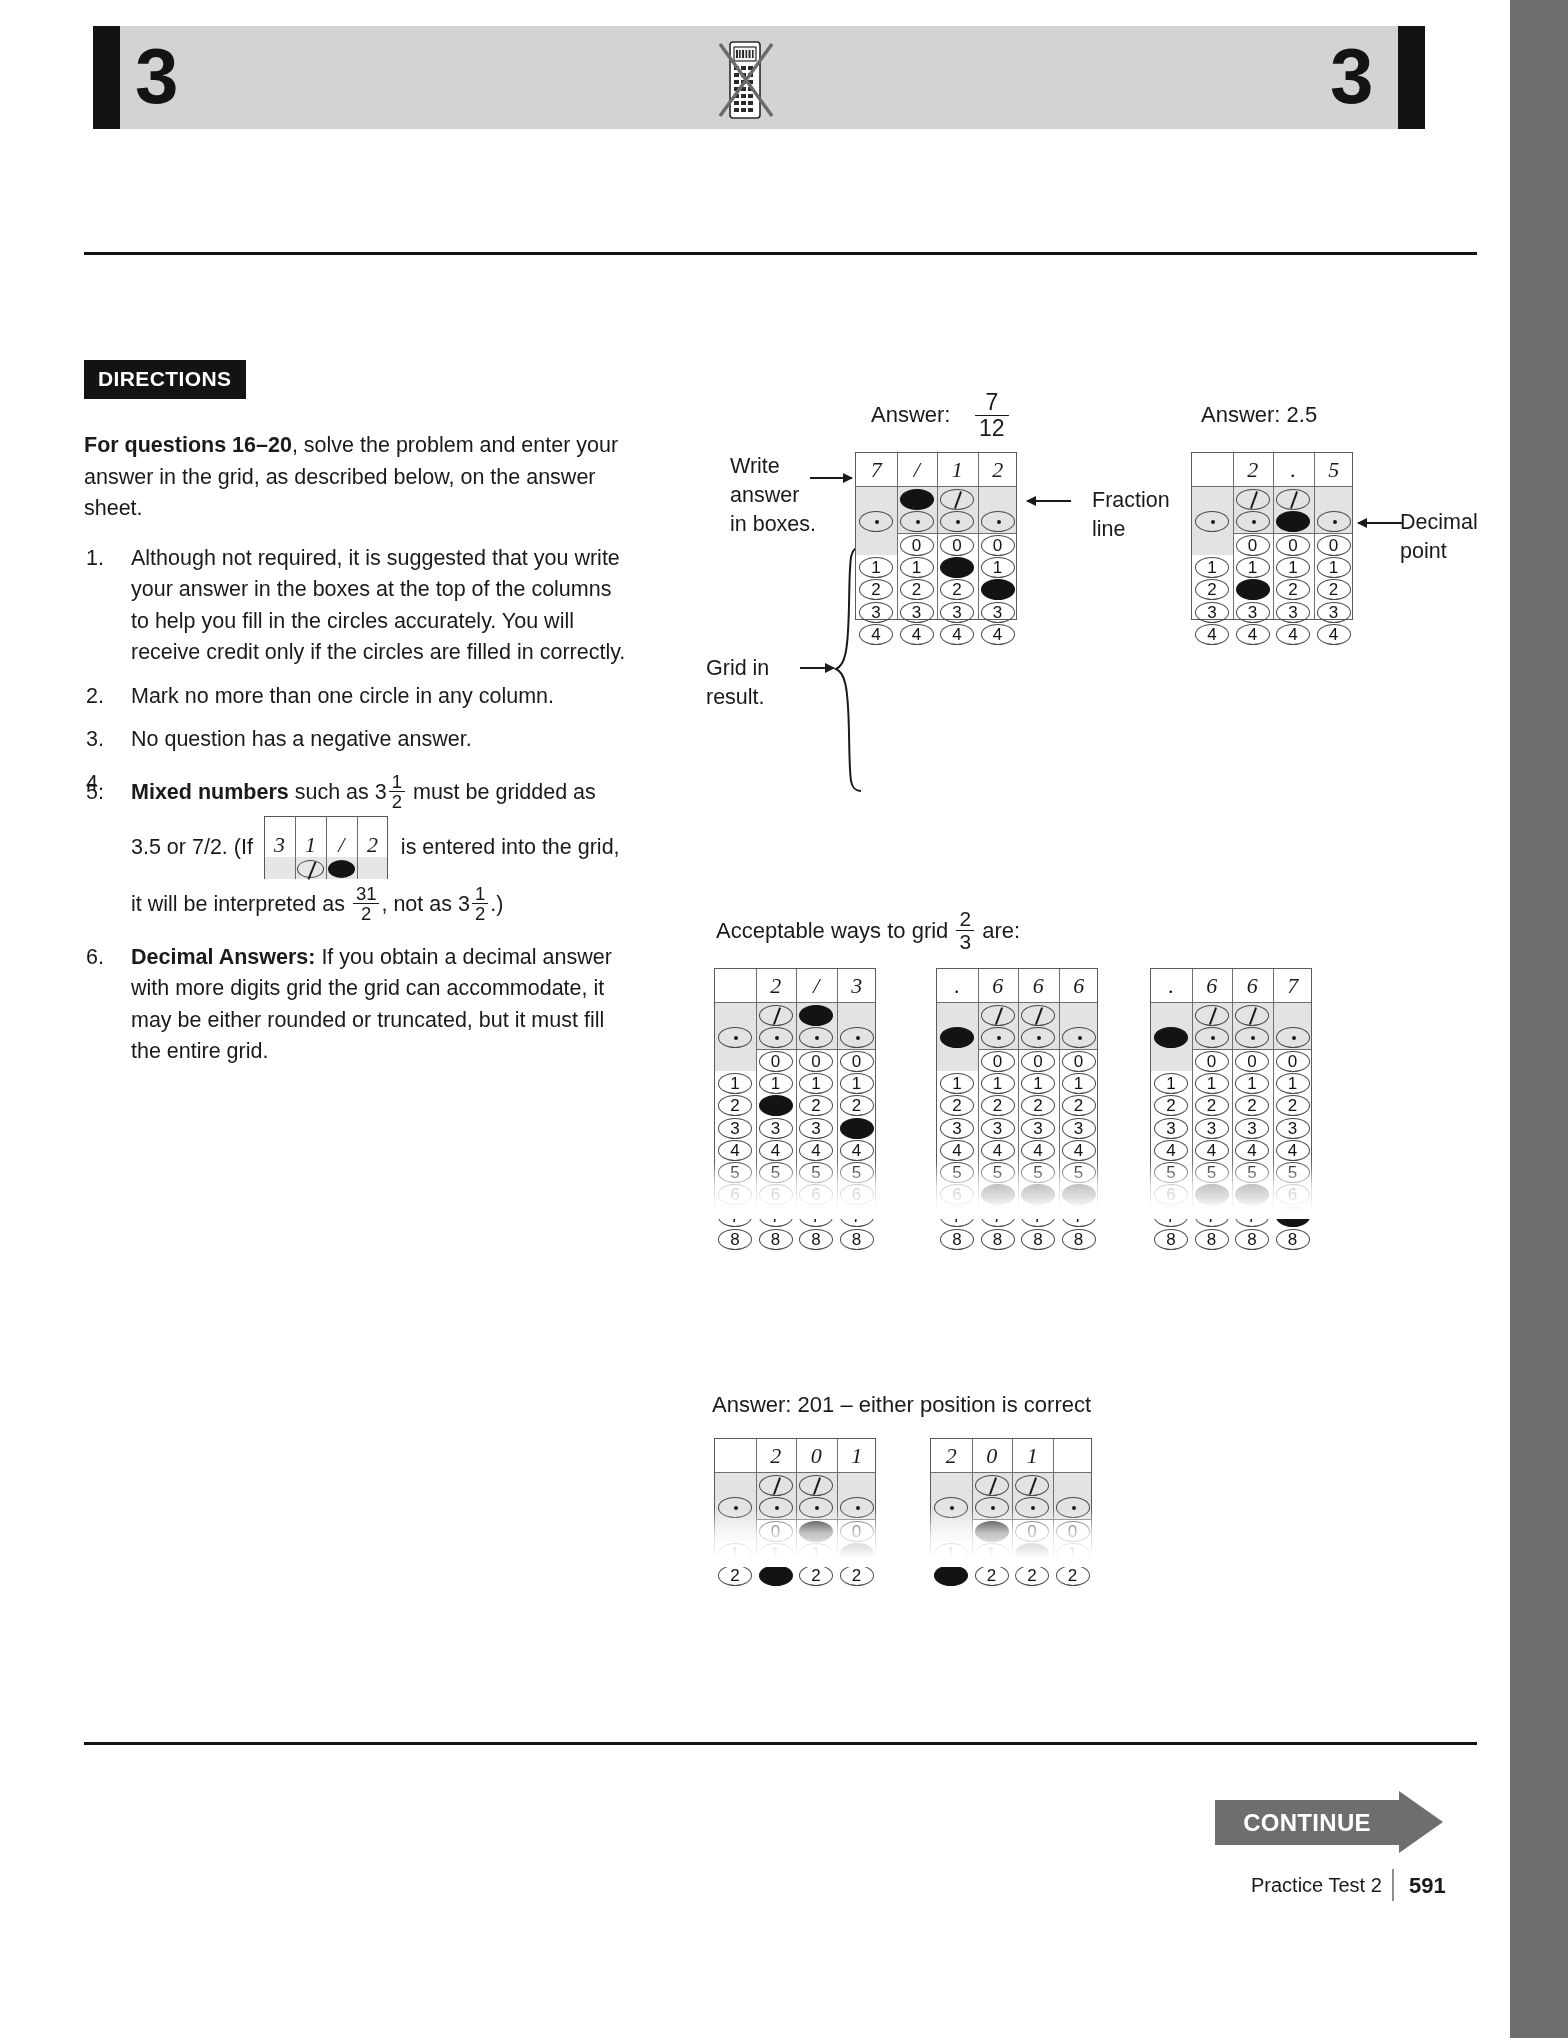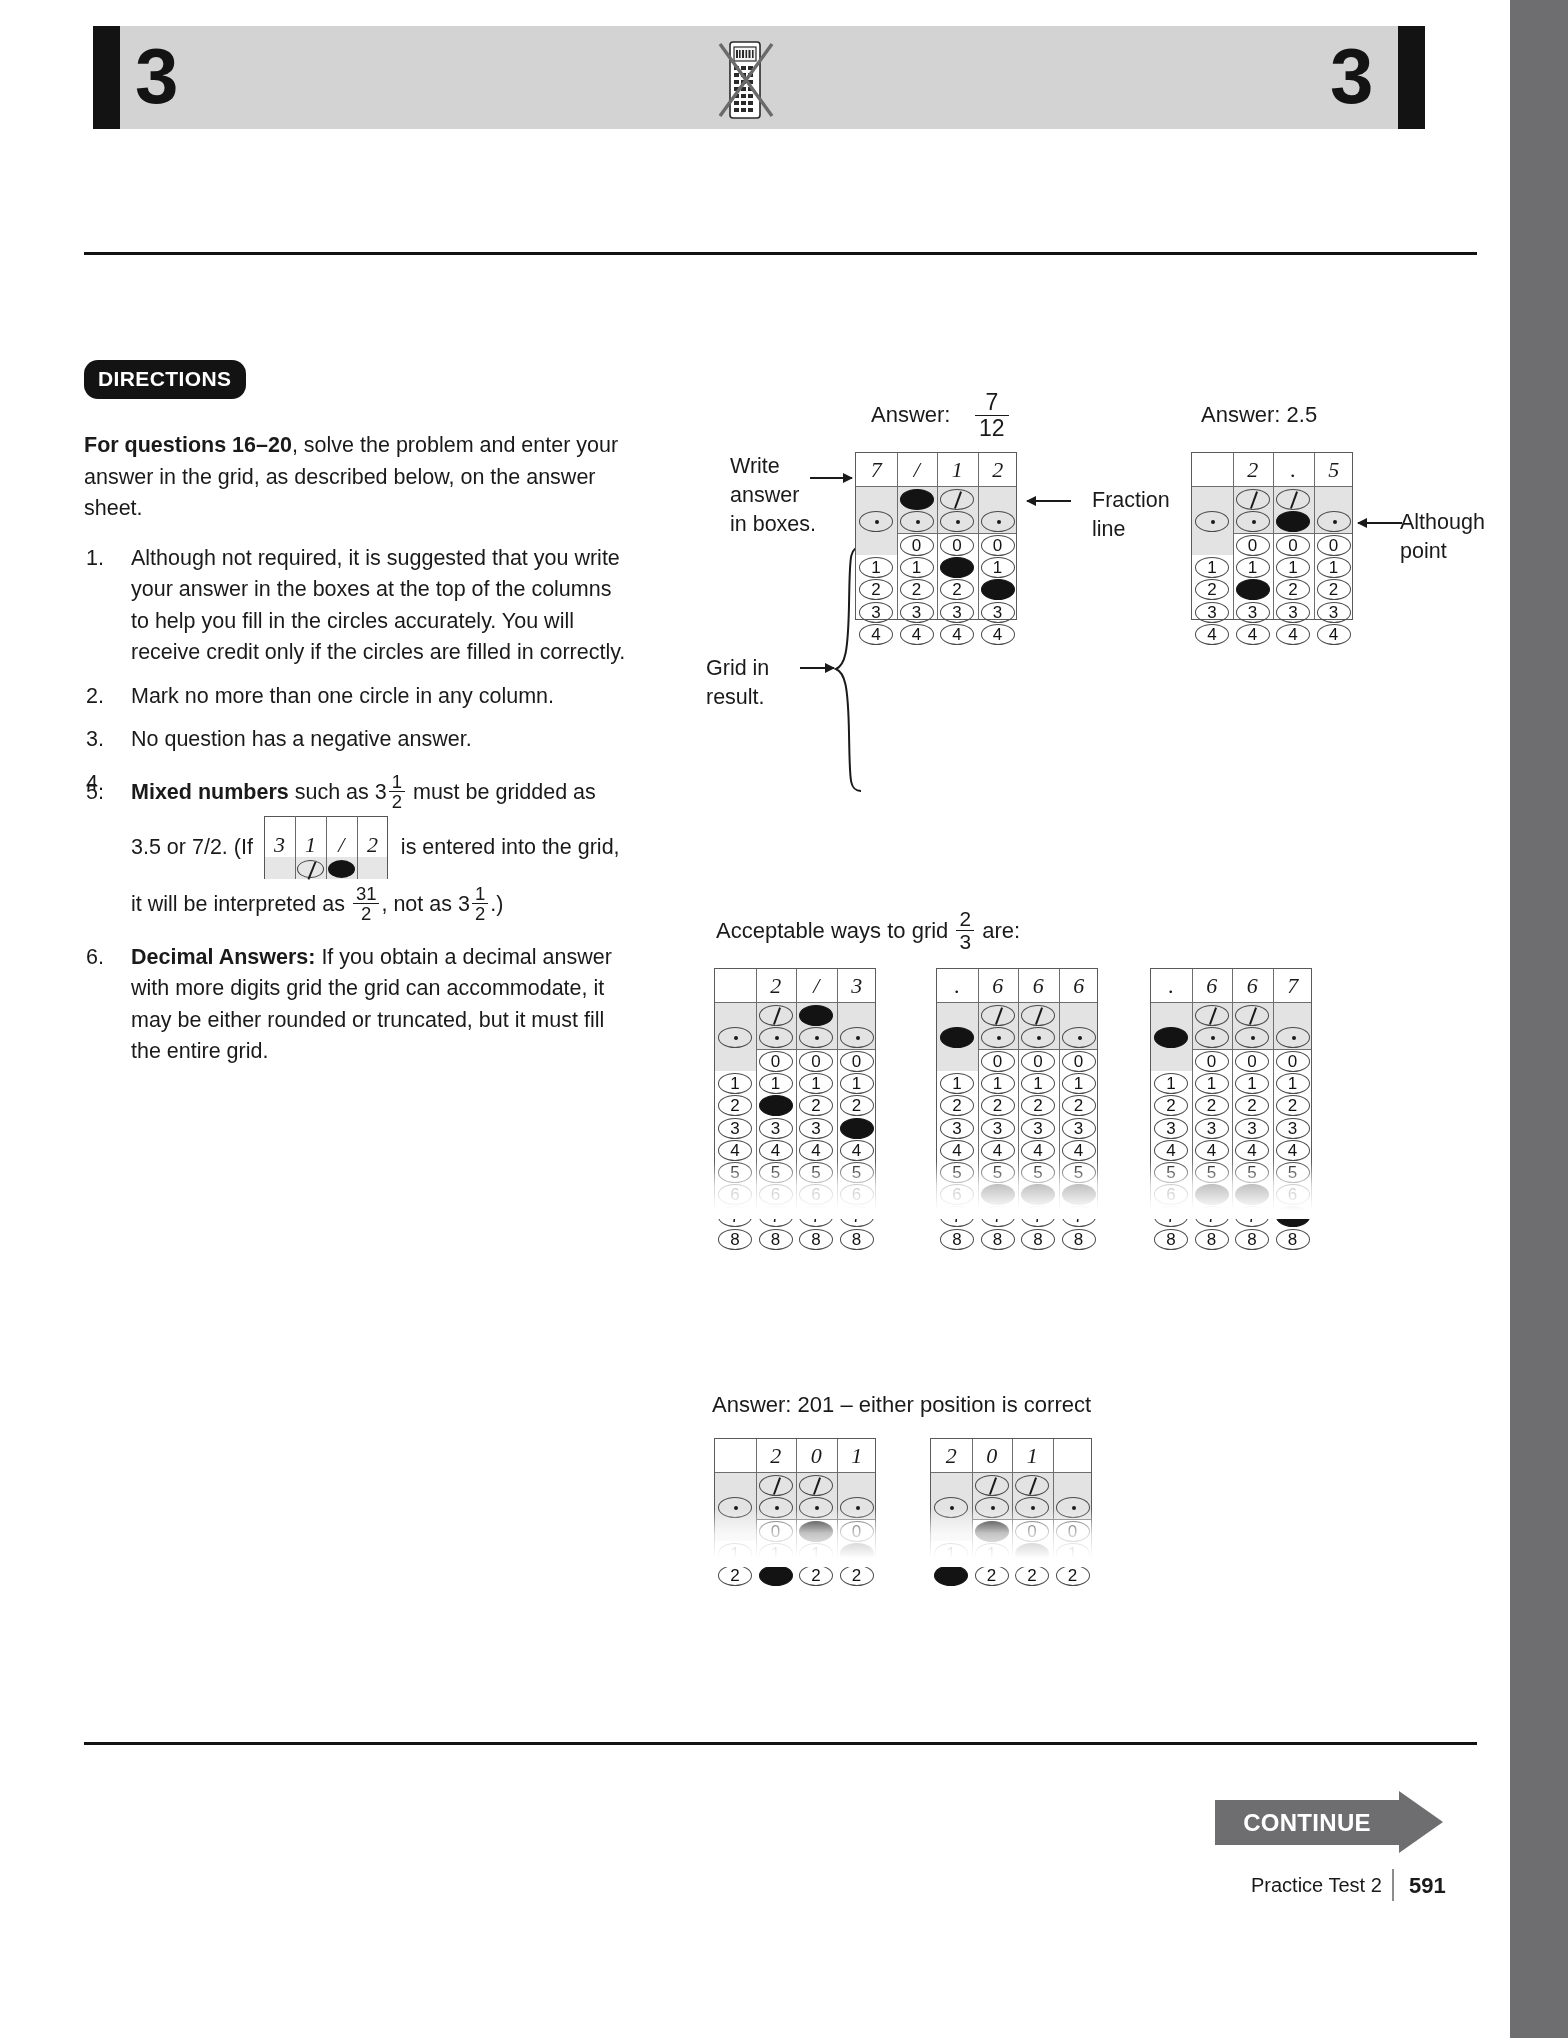--- a/index.html
+++ b/index.html
@@ -73,21 +73,20 @@
   
   .directions-badge {
     position: absolute;
     left: 84px; top: 360px;
     background: #131313;
     color: #ffffff;
     font-weight: bold;
     font-size: 21px;
     letter-spacing: 0.4px;
     padding: 7px 14px 8px 14px;
-    border-radius: 14px;
   }
   .left-col {
     position: absolute;
     left: 84px; top: 430px;
     width: 545px;
     font-size: 21.5px;
     line-height: 31.5px;
   }
   .intro { margin: 0 0 18px 0; }
   .intro b { font-weight: bold; }
@@ -559,21 +558,21 @@
       </div>
       <div class="bub open" style="left: 124.5px; top: 82px;">0</div>
       <div class="bub open" style="left: 124.5px; top: 104.2px;">1</div>
       <div class="bub open" style="left: 124.5px; top: 126.4px;">2</div>
       <div class="bub open" style="left: 124.5px; top: 148.6px;">3</div>
       <div class="bub open" style="left: 124.5px; top: 170.8px;">4</div>
     </div>
 
   <div class="arrow-l" style="left:1358px; top:522px; width:44px;"></div>
   <div class="lbl" style="left:1400px; top:508px; width:130px;">
-    <div>Although</div>
+    <div>Decimal</div>
     <div>point</div>
   </div>
 
   <div style="position:absolute; left:716px; top:908px; font-size:22px; white-space:nowrap;">
     <span>Acceptable ways to grid </span><span class="frac" style="font-size:0.95em;"><span class="n">2</span><span class="d">3</span></span><span> are:</span>
   </div>
 
   <div class="grid faded" id="g3" style="left:714px; top:968px; width:162px; height:250px;">
       <div class="shade-band" style="top: 34px; height: 46px;"></div>
       <div class="band-sep" style="top: 80px;"></div>

